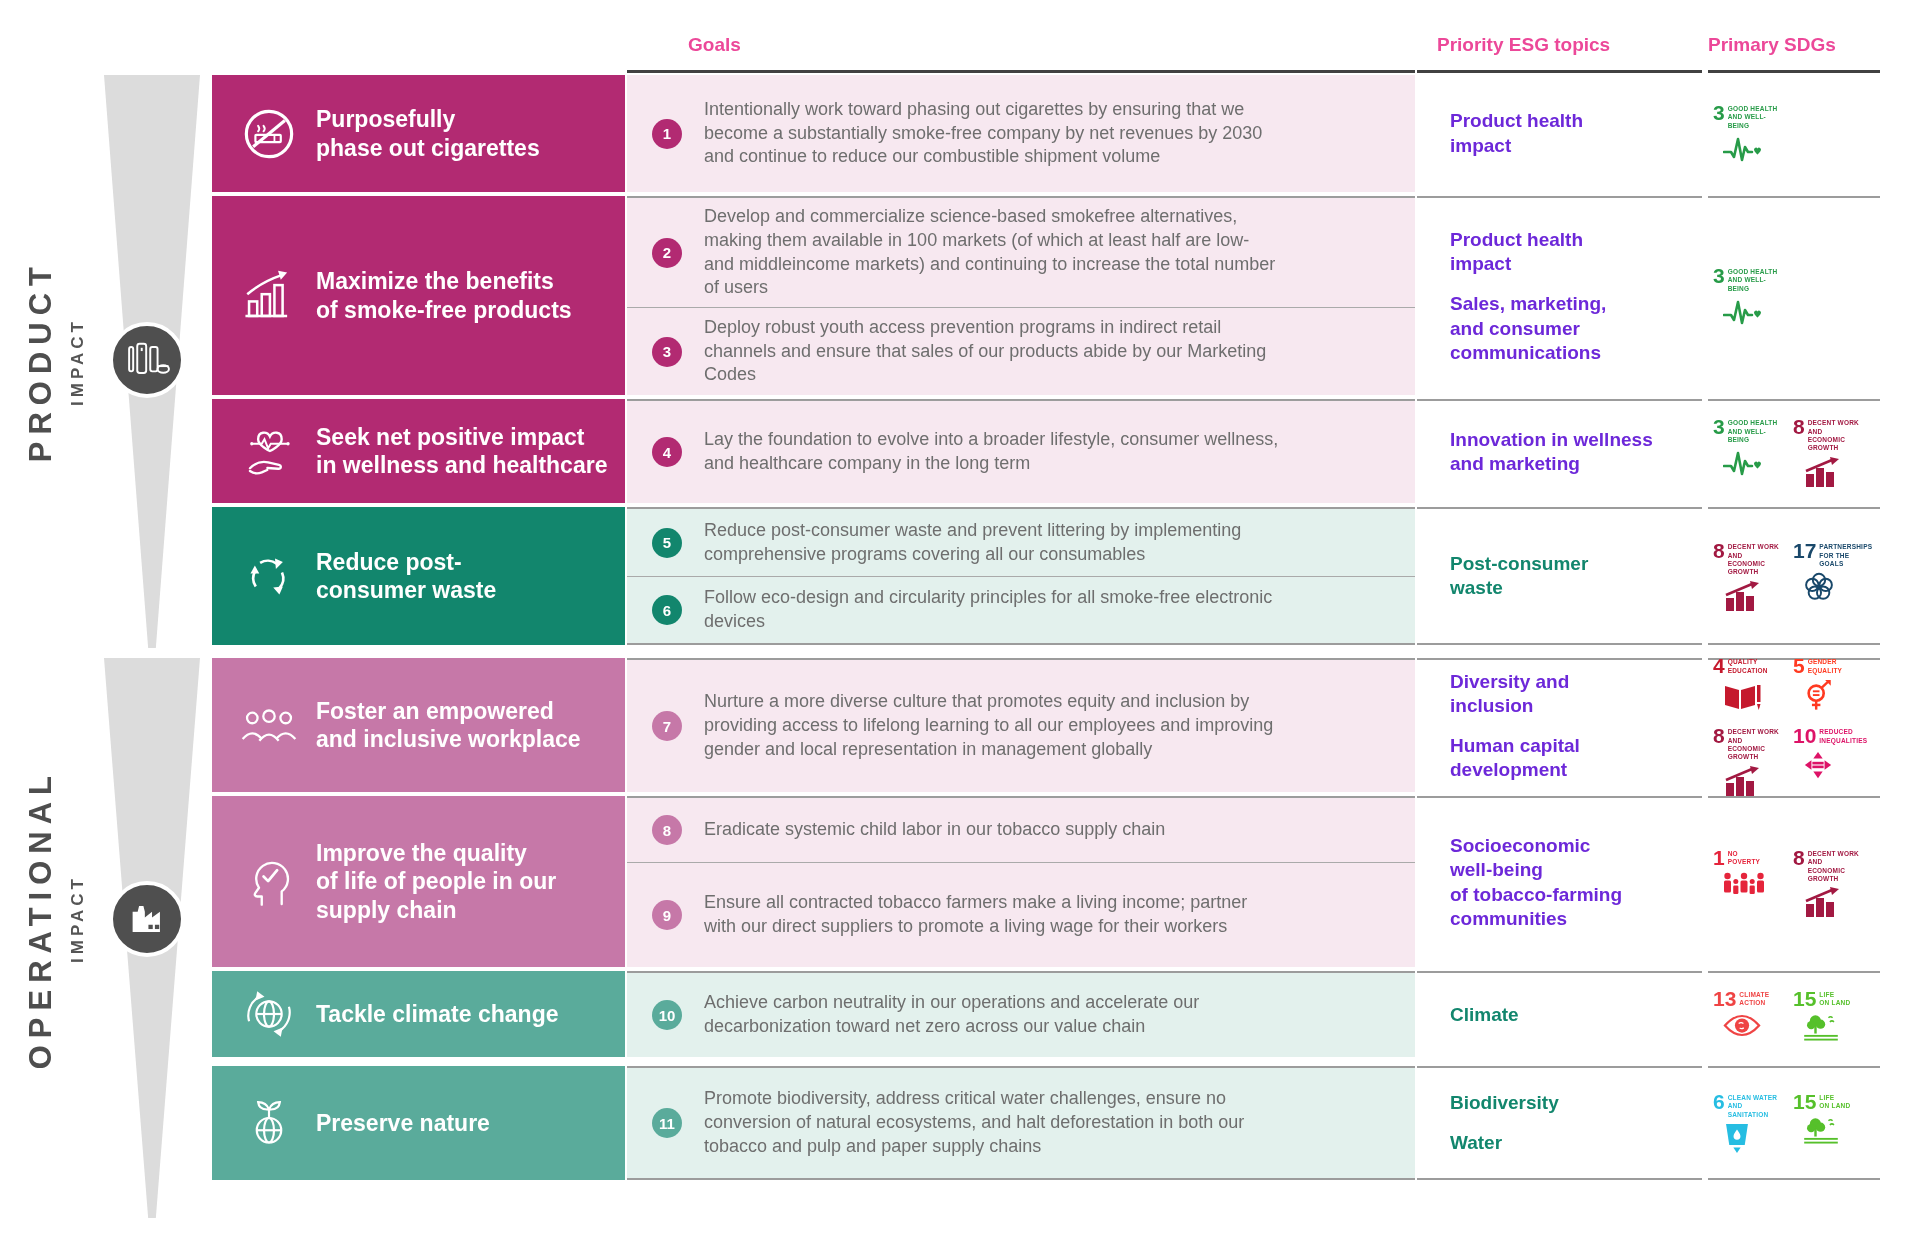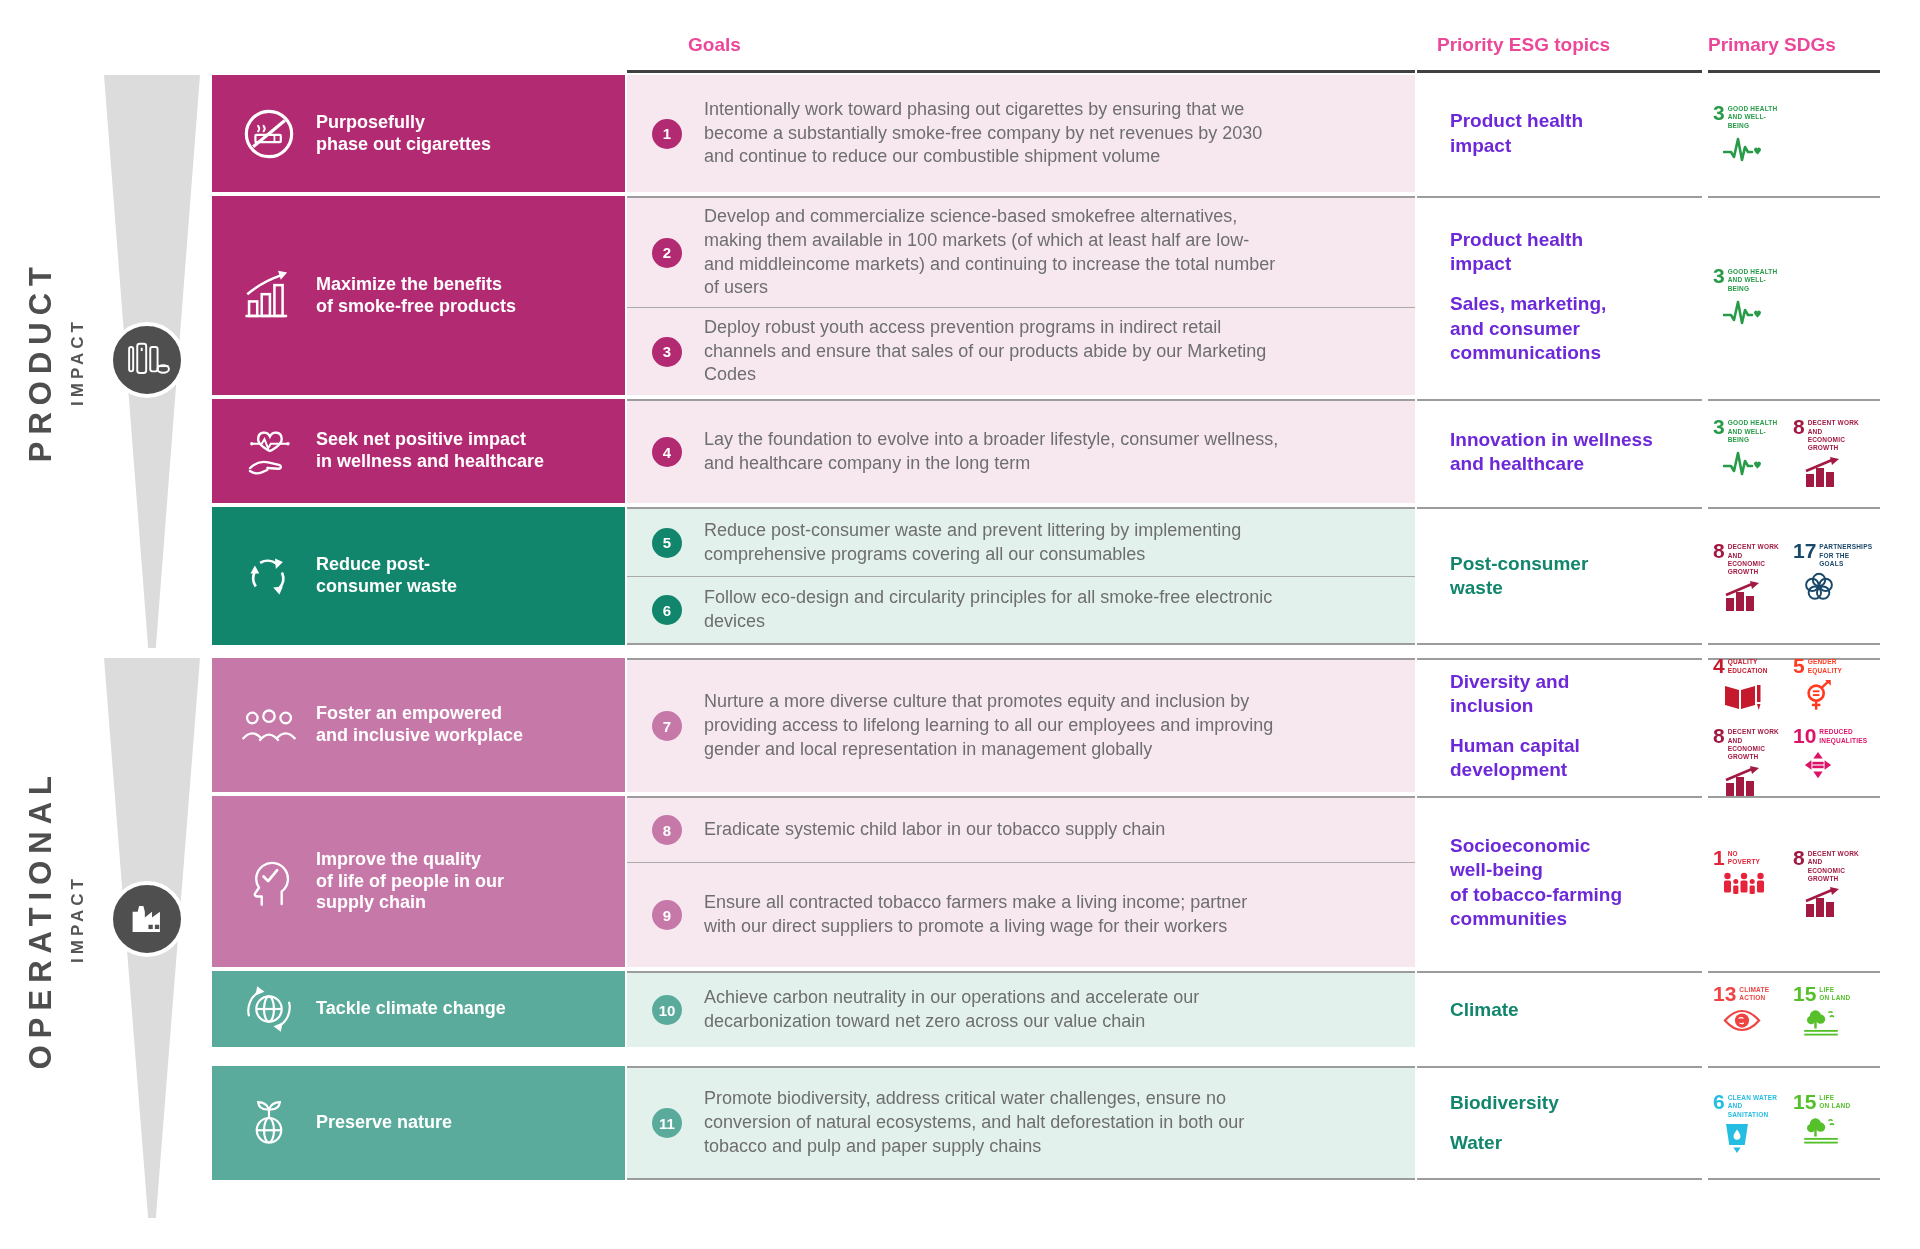--- a/index.html
+++ b/index.html
@@ -26,21 +26,21 @@
 
   
   .colhead{position:absolute;top:34px;font-size:19px;font-weight:bold;color:#ec4899;}
   .rule{position:absolute;top:70px;height:3px;background:#414141;}
 
   
   .row{position:absolute;left:212px;display:flex;}
   .hdr{width:413px;margin-right:2px;color:#fff;display:flex;align-items:center;
        padding-left:28px;box-sizing:border-box;}
   .ricon{width:62px;flex:0 0 62px;display:flex;align-items:center;}
-  .rtitle{font-size:18px;font-weight:bold;line-height:1.22;margin-left:14px;white-space:pre-line;}
+  .rtitle{font-size:23px;font-weight:bold;line-height:1.22;margin-left:14px;white-space:pre-line;}
   .goals{width:788px;margin-right:2px;display:flex;flex-direction:column;box-sizing:border-box;}
   .esg{width:285px;margin-right:6px;display:flex;flex-direction:column;justify-content:center;
        gap:16px;padding-left:33px;box-sizing:border-box;background:#fff;}
   .sdg{width:172px;display:flex;flex-wrap:wrap;align-content:center;gap:14px 8px;
        padding-left:5px;box-sizing:border-box;background:#fff;}
   .row.bt .goals,.row.bt .esg,.row.bt .sdg{border-top:2px solid #9c9c9c;}
   .row.bb .goals,.row.bb .esg,.row.bb .sdg{border-bottom:2px solid #9c9c9c;}
 
   .bg-magenta{background:#b22a72;} .bg-teal{background:#12866d;}
   .bg-mauve{background:#c678a8;}   .bg-seafoam{background:#5aab9b;}
@@ -358,21 +358,21 @@
 in wellness and healthcare</span>
     </div>
     <div class="goals gbg-pink">
       <div class="sub">
         <span class="gnum c-magenta">4</span>
         <span class="gtext">Lay the foundation to evolve into a broader lifestyle, consumer wellness, and healthcare company in the long term</span>
       </div>
     </div>
     <div class="esg">
       <div class="topic t-magenta">Innovation in wellness
-and healthcare</div>
+and marketing</div>
     </div>
     <div class="sdg">
       <div class="sdgchip sc-3">
         <div class="tophead">
             <span class="sdgnum">3</span>
             <span class="sdglabel">GOOD HEALTH
 AND WELL-BEING</span>
           </div>
         <svg class="pict" width="40" height="30" viewBox="0 0 40 30">
             <use href="#pic-s3"></use>
@@ -549,21 +549,21 @@
             <span class="sdglabel">DECENT WORK AND
 ECONOMIC GROWTH</span>
           </div>
         <svg class="pict" width="36" height="30" viewBox="0 0 36 30">
             <use href="#pic-s8"></use>
           </svg>
       </div>
     </div>
   </div>
 
-  <div class="row bt" style="top:971px;height:76px">
+  <div class="row bt" style="top:971px;height:86px">
     <div class="hdr bg-seafoam">
       <span class="ricon">
           <svg width="58" height="58" viewBox="0 0 64 64">
             <use href="#hic-globe"></use>
           </svg>
         </span>
       <span class="rtitle">Tackle climate change</span>
     </div>
     <div class="goals gbg-teal">
       <div class="sub">

